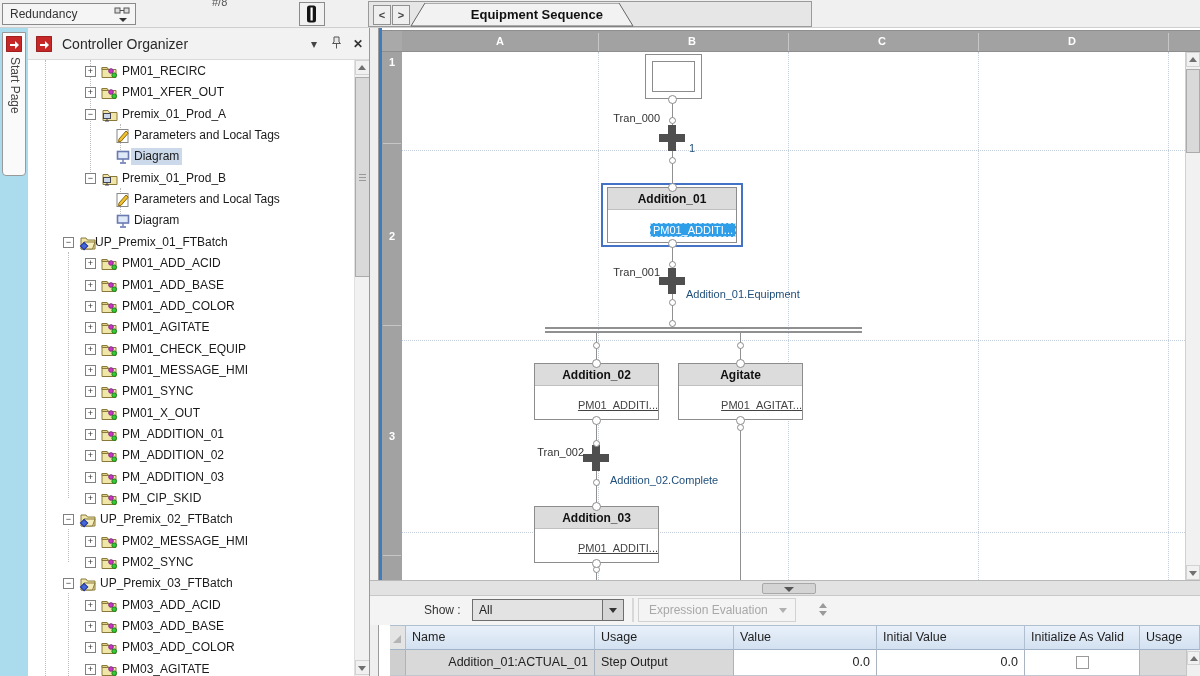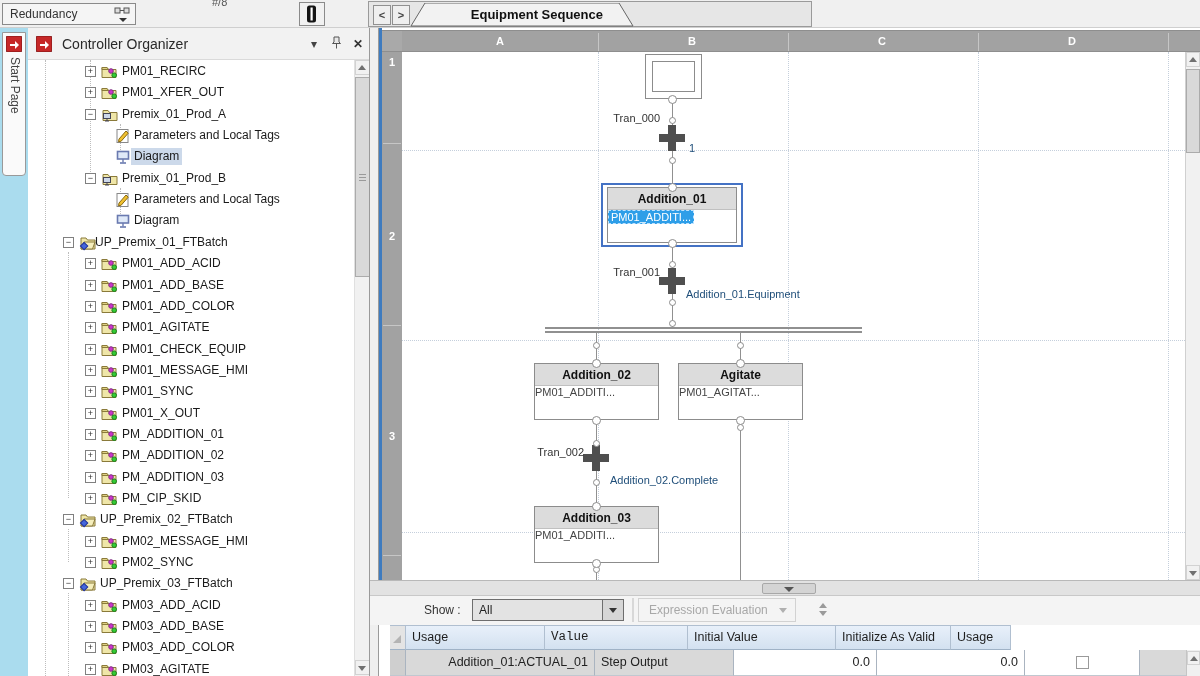--- a/index.html
+++ b/index.html
@@ -63,21 +63,21 @@
   .rownum { position: absolute; left: 0; width: 20px; text-align: center; color: #fff; font-size: 11px; font-weight: bold; }
   .rowdiv { position: absolute; left: 1px; width: 18px; height: 1px; background: #c6c6c6; }
   #canvas { position: absolute; left: 402px; top: 52px; width: 783px; height: 528px; background: #fff; overflow: hidden; }
   .vdot { position: absolute; top: 0; height: 528px; width: 0; border-left: 1px dotted #c5cfdc; z-index: 1; }
   .hdot { position: absolute; left: 0; width: 783px; height: 0; border-top: 1px dotted #c5cfdc; z-index: 1; }
   .wire { position: absolute; background: #909090; z-index: 2; }
   .pin { position: absolute; width: 7px; height: 7px; border: 1px solid #8c8c8c; border-radius: 50%; background: #fff; z-index: 4; }
   .bump { position: absolute; width: 9px; height: 9px; border: 1px solid #8c8c8c; border-radius: 50%; background: #fff; z-index: 4; }
   .step { position: absolute; border: 1px solid #8c8c8c; background: #fff; z-index: 3; }
   .step-header { height: 22px; background: #dcdcdc; border-bottom: 1px solid #c0c0c0; text-align: center; font-weight: bold; font-size: 12px; line-height: 22px; color: #111; }
-  .step-tag { margin-top: 0; text-align: left; font-size: 11px; color: #444; }
+  .step-tag { margin-top: 13px; text-align: right; font-size: 11px; color: #444; text-decoration: underline; }
   .step-tag .seltag { display: inline-block; background: #2e9ee8; color: #fff; border: 1px dashed #bfe3ff; padding: 0 2px; }
   .sel-outline { position: absolute; border: 2px solid #4472c4; z-index: 3; background: transparent; }
   .cross { position: absolute; z-index: 4; }
   .cross .h { position: absolute; background: #4f4f4f; }
   .cross .v { position: absolute; background: #4f4f4f; }
   .tlabel { position: absolute; font-size: 11px; color: #333; z-index: 5; text-align: right; }
   .cond { position: absolute; font-size: 11px; color: #1f4e79; z-index: 5; }
   #init-outer { position: absolute; left: 243px; top: 2px; width: 57px; height: 45px; border: 1px solid #8c8c8c; background: #fff; z-index: 3; }
   #init-inner { position: absolute; left: 6px; top: 6px; width: 43px; height: 31px; border: 1px solid #8c8c8c; }
 
@@ -638,22 +638,23 @@
         <div class="u"></div>
         <div class="d"></div>
       </div>
   </div>
 
   <div id="tagtable">
     <div class="thr" id="thr">
         <div class="thcell" style="width: 16px; position: relative; background: rgb(228, 228, 228);">
           <div id="corner-tri"></div>
         </div>
+        <div class="thcell" style="width: 189px;">Name</div>
         <div class="thcell" style="width: 139px;">Usage</div>
-        <div class="thcell" style="width: 143px; font-family: Liberation Mono, monospace;">Value</div>
+        <div class="thcell" style="width: 143px;">Value</div>
         <div class="thcell" style="width: 148px;">Initial Value</div>
         <div class="thcell" style="width: 115px;">Initialize As Valid</div>
         <div class="thcell" style="width: 60px;">Usage</div>
       </div>
     <div class="tdr">
       <div class="tdcell" style="width:16px;background:#cfcfcf;position:relative"></div>
       <div class="tdcell gray r" style="width:189px">Addition_01:ACTUAL_01</div>
       <div class="tdcell gray l" style="width:139px">Step Output</div>
       <div class="tdcell white r" style="width:143px">0.0</div>
       <div class="tdcell white r" style="width:148px">0.0</div>

